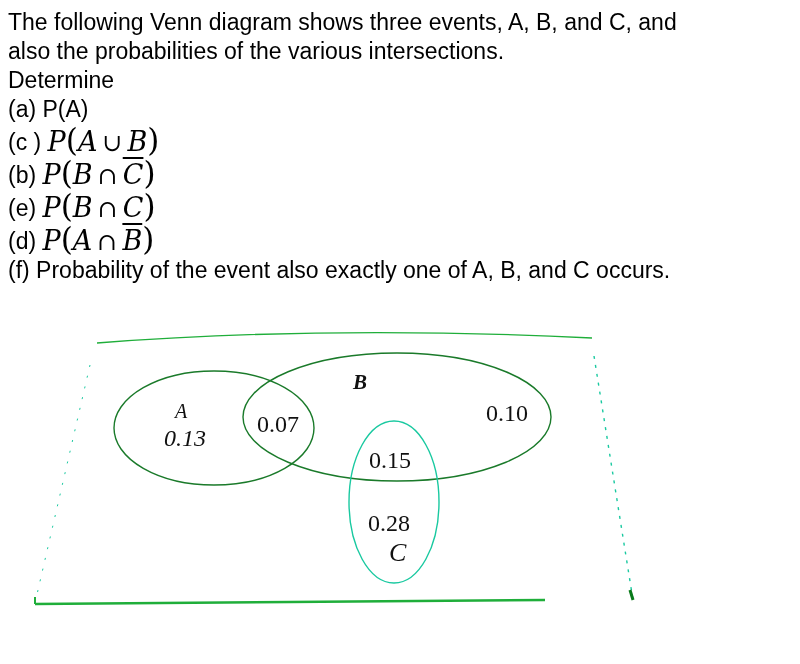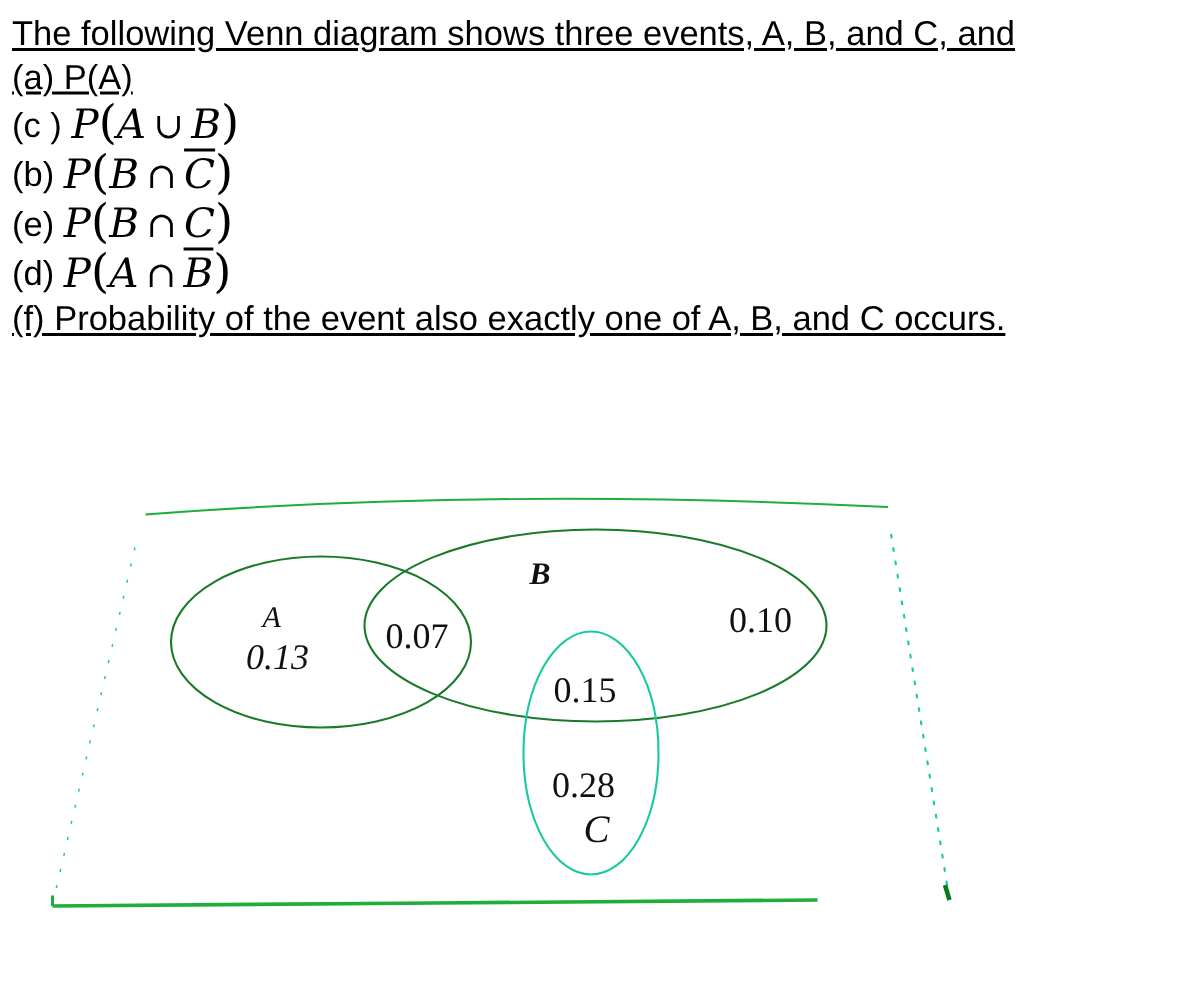--- a/index.html
+++ b/index.html
@@ -2,38 +2,40 @@
 <html><head>
   <meta charset="utf-8">
   <style>
     html, body { margin: 0; padding: 0; background: #ffffff; }
     body { width: 800px; height: 664px; position: relative; overflow: hidden; }
     .question {
       position: absolute; left: 8px; top: 8px; width: 784px;
       font-family: "Liberation Sans", sans-serif; font-size: 23px; color: #000;
       line-height: 29px;
     }
-    .line { display: block; white-space: nowrap; text-decoration: underline; }
+    .line { display: block; white-space: nowrap; }
     .part { display: block; white-space: nowrap; height: 33px; line-height: 33px; }
     .part .lbl { font-family: "Liberation Sans", sans-serif; font-size: 23px; }
     .math {
       font-family: "DejaVu Serif", serif; font-style: italic; font-size: 27px;
       vertical-align: -1px;
     }
     .math .paren { font-style: normal; font-size: 31px; }
     .math .op { font-style: normal; font-size: 24px; padding: 0 5px; }
     .bar { text-decoration: overline; }
     .venn { position: absolute; left: 0; top: 325px; width: 800px; height: 300px; }
     .venn text { font-family: "Liberation Serif", serif; fill: #111; }
   </style>
 </head>
 <body>
 
 <div class="question">
   <span class="line">The following Venn diagram shows three events, A, B, and C, and</span>
+  <span class="line">also the probabilities of the various intersections.</span>
+  <span class="line">Determine</span>
   <span class="line">(a) P(A)</span>
 
   <span class="part">
     <span class="lbl">(c ) </span><span class="math"><span>P</span><span class="paren">(</span><span>A</span><span class="op">∪</span><span>B</span><span class="paren">)</span></span>
   </span>
 
   <span class="part">
     <span class="lbl">(b) </span><span class="math"><span>P</span><span class="paren">(</span><span>B</span><span class="op">∩</span><span class="bar">C</span><span class="paren">)</span></span>
   </span>
 

